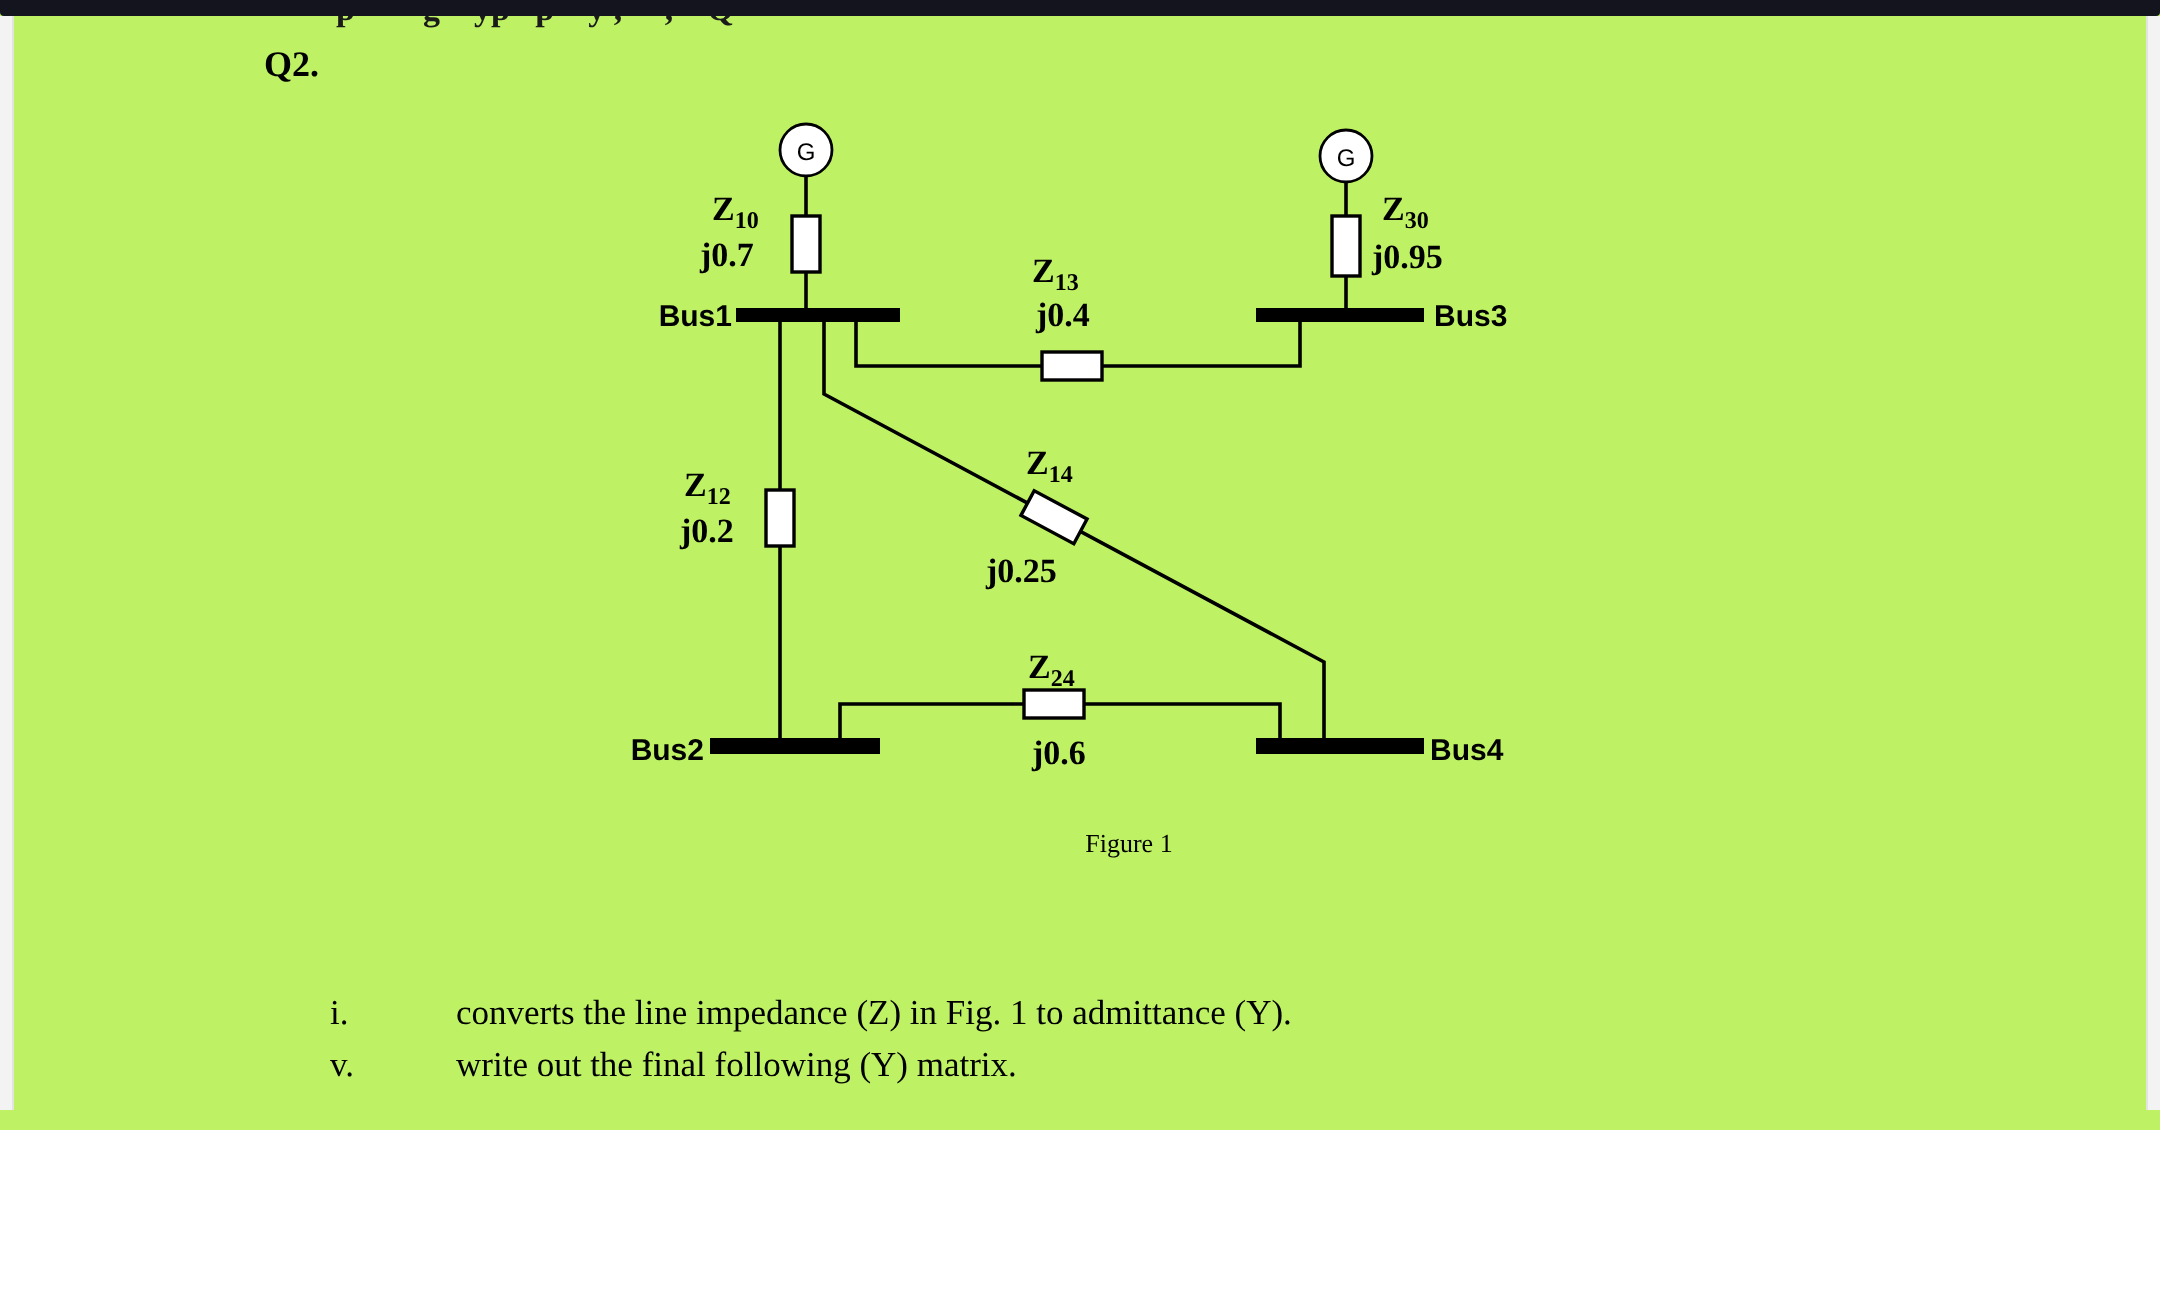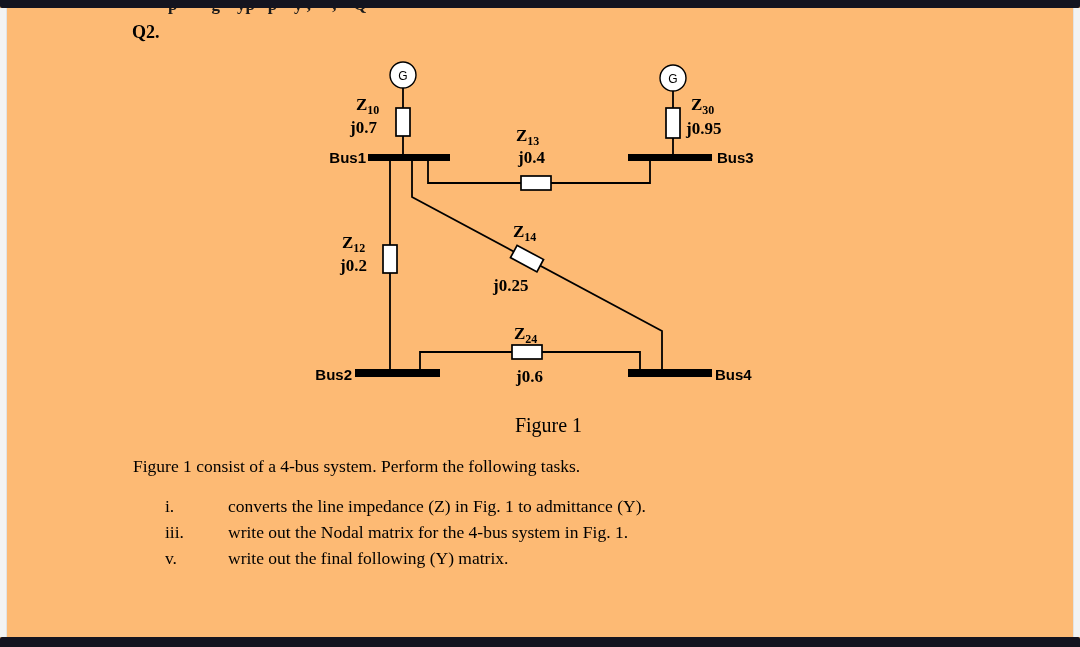--- a/index.html
+++ b/index.html
@@ -1,21 +1,21 @@
 <!DOCTYPE html>
 <html><head>
 <meta charset="utf-8">
 <title>Q2 - 4-Bus System Question</title>
 <style>
   * { margin:0; padding:0; box-sizing:border-box; }
   html,body { background:#ffffff; }
   body { font-family:"Liberation Serif", serif; color:#000; }
   .screen {
-    position:relative; width:1080px; height:647px;
-    background:#fdba74; overflow:hidden;
+    position:relative; width:1080px; height:565px;
+    background:#bef264; overflow:hidden;
   }
   .edge-bar {
     position:absolute; left:0; right:0; background:#14141f;
   }
   .edge-bar.top { top:0; height:8px; border-radius:0 0 2px 2px; }
   .edge-bar.bottom { top:637px; height:10px; border-radius:2px 2px 0 0; }
   .side-strip {
     position:absolute; top:8px; bottom:10px; width:7px; background:#f3f3f3;
   }
   .side-strip.left { left:0; border-right:1px solid #e3e3e3; }
@@ -47,22 +47,22 @@
   .buslabel {
     font-family:"Liberation Sans", sans-serif; font-size:15px;
     font-weight:bold; fill:#000;
   }
   .buslabel.end { text-anchor:end; }
   .zname { font-size:17px; font-weight:bold; fill:#000; }
   .zname .sub { font-size:12px; }
   .zval { font-size:17px; font-weight:bold; fill:#000; }
 
   .fig-caption {
-    position:absolute; left:476px; top:414px; width:145px;
-    text-align:center; font-size:20px;
+    position:absolute; left:492px; top:414px; width:145px;
+    text-align:center; font-size:13px;
   }
   .intro {
     position:absolute; left:133px; top:456px; font-size:17.5px;
   }
   .tasks { position:absolute; left:165px; top:496px; width:820px; }
   .task { display:flex; height:26px; font-size:17.5px; }
   .tnum { width:63px; }
   .ttext { flex:1; }
 </style>
 </head>
@@ -126,30 +126,25 @@
 
     <text class="zname" x="513" y="237"><tspan>Z</tspan><tspan class="sub" dy="4">14</tspan></text>
     <text class="zval" x="493" y="291">j0.25</text>
 
     <text class="zname" x="514" y="339"><tspan>Z</tspan><tspan class="sub" dy="4">24</tspan></text>
     <text class="zval" x="516" y="382">j0.6</text>
   </svg>
 
   <div class="fig-caption">Figure 1</div>
 
-  <div class="intro">Figure 1 consist of a 4-bus system. Perform the following tasks.</div>
 
   <div class="tasks">
     <div class="task">
       <span class="tnum">i.</span>
       <span class="ttext">converts the line impedance (Z) in Fig. 1 to admittance (Y).</span>
-    </div>
-    <div class="task">
-      <span class="tnum">iii.</span>
-      <span class="ttext">write out the Nodal matrix for the 4-bus system in Fig. 1.</span>
     </div>
     <div class="task">
       <span class="tnum">v.</span>
       <span class="ttext">write out the final following (Y) matrix.</span>
     </div>
   </div>
 
 </div>
 
 </body></html>

